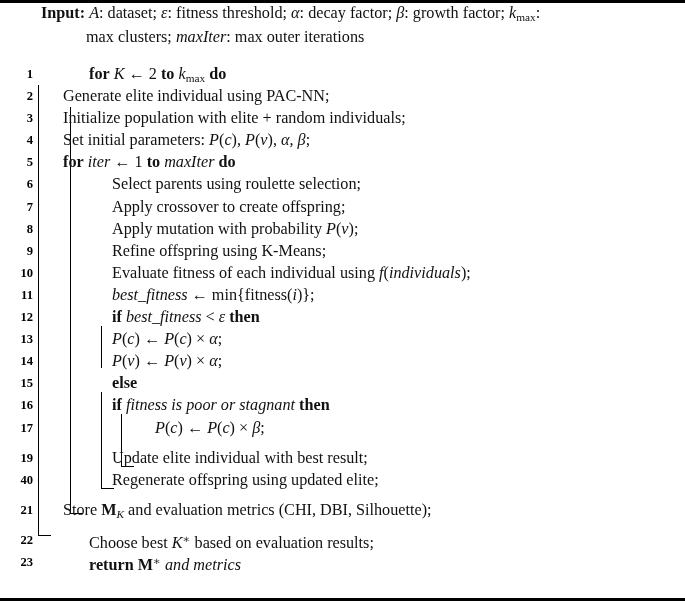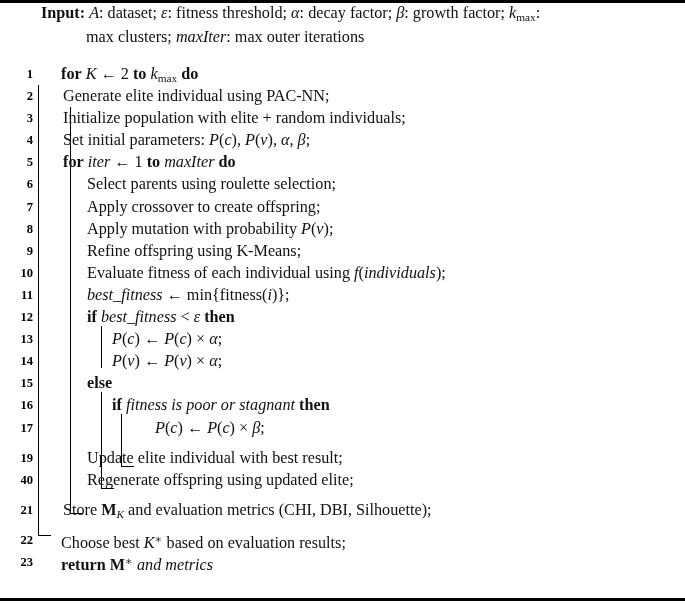--- a/index.html
+++ b/index.html
@@ -82,23 +82,23 @@
     line-height: 22.1px;
     color: #000000;
   }
 
   .code-text {
     display: block;
     font-size: 16.2px;
   }
 
   
-  .ind0 { padding-left: 61px; }
+  .ind0 { padding-left: 41px; margin-left: 48px; }
   .ind1 { padding-left: 63px; }
-  .ind2 { padding-left: 87px; }
+  .ind2 { padding-left: 112px; }
   .ind3 { padding-left: 112px; }
   .ind4 { padding-left: 129px; margin-left: 26px; }
 
   
   .scope {
     position: absolute;
     background: #000000;
     width: 1.3px;
   }
   .scope-foot {

